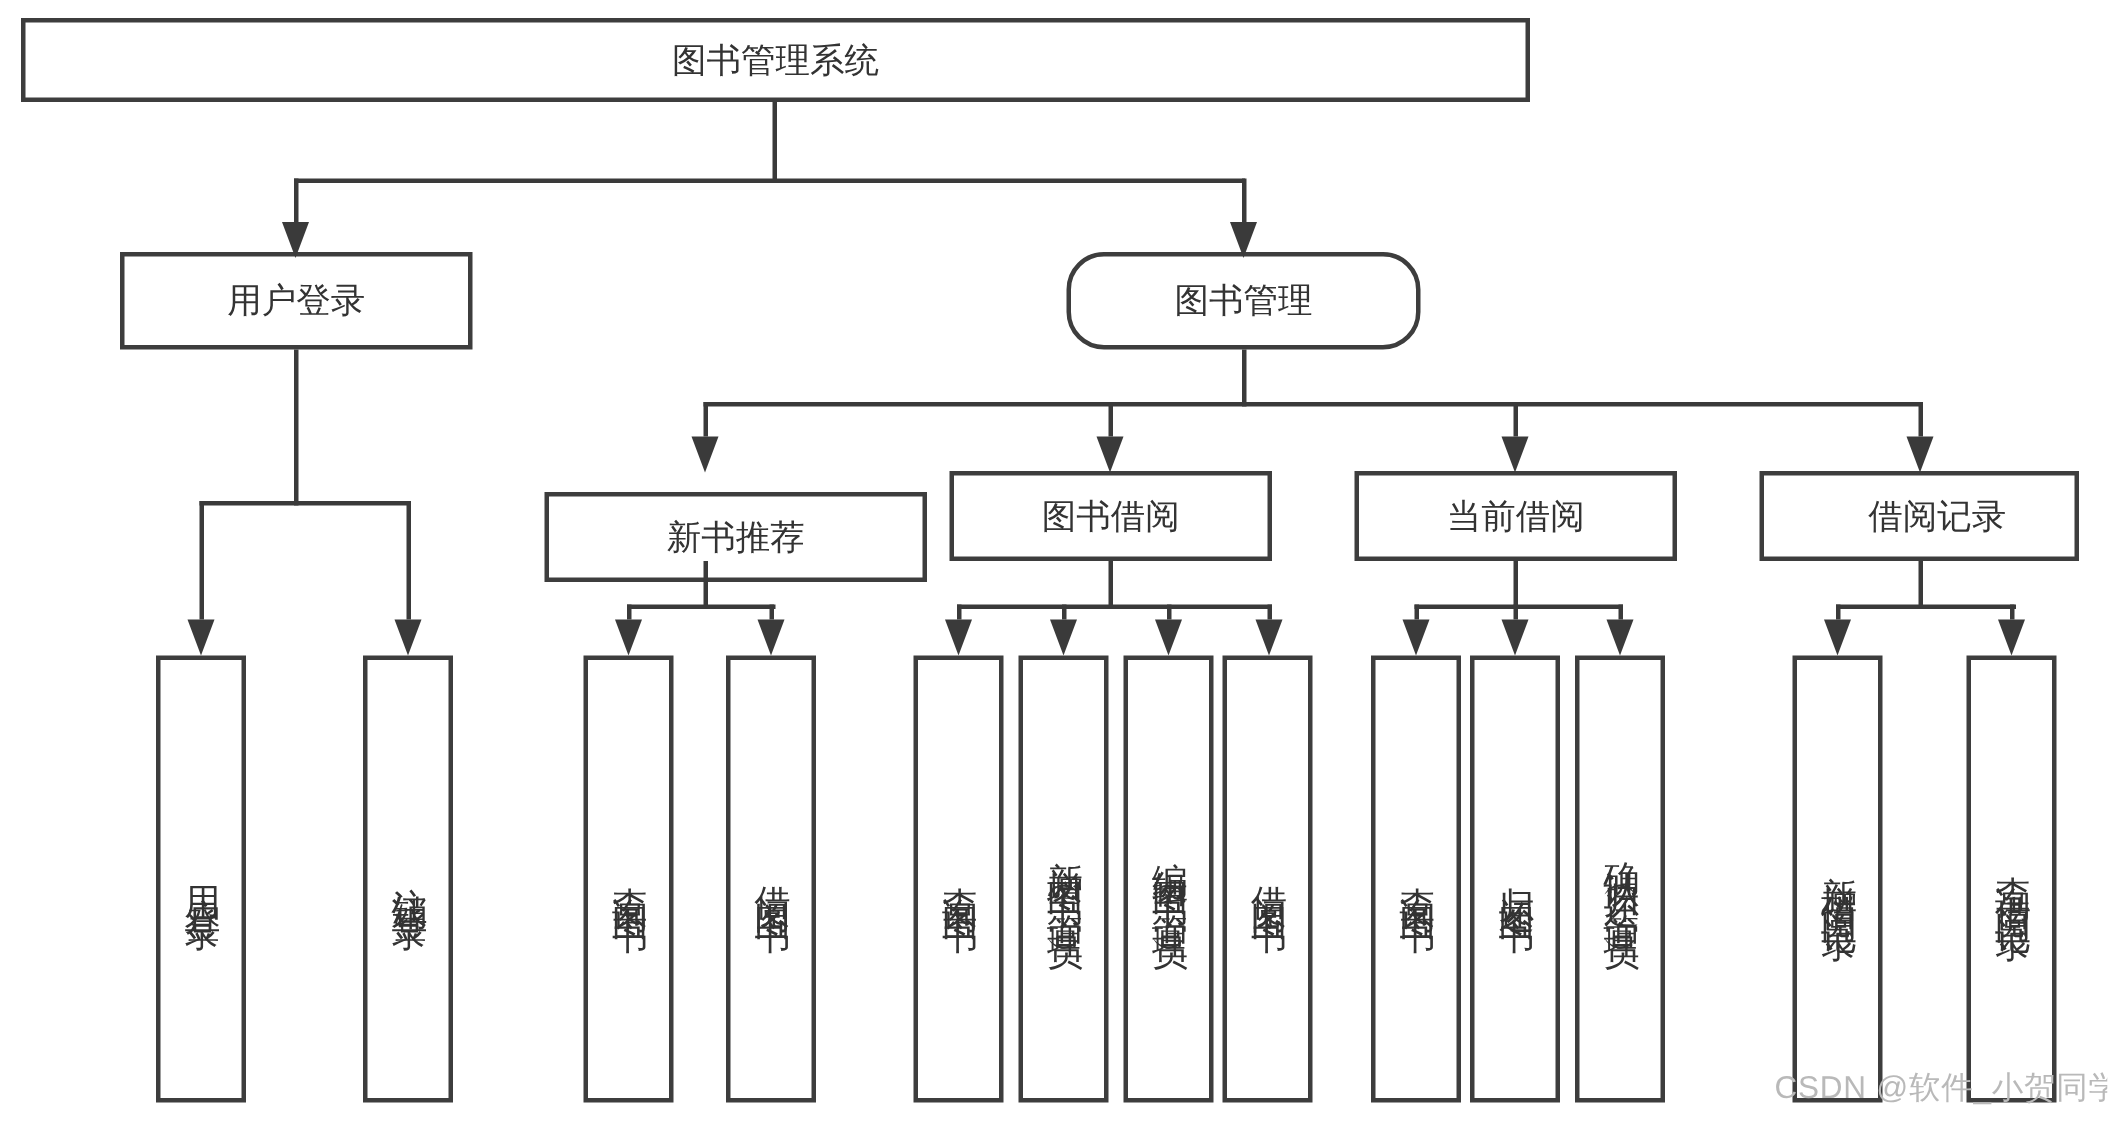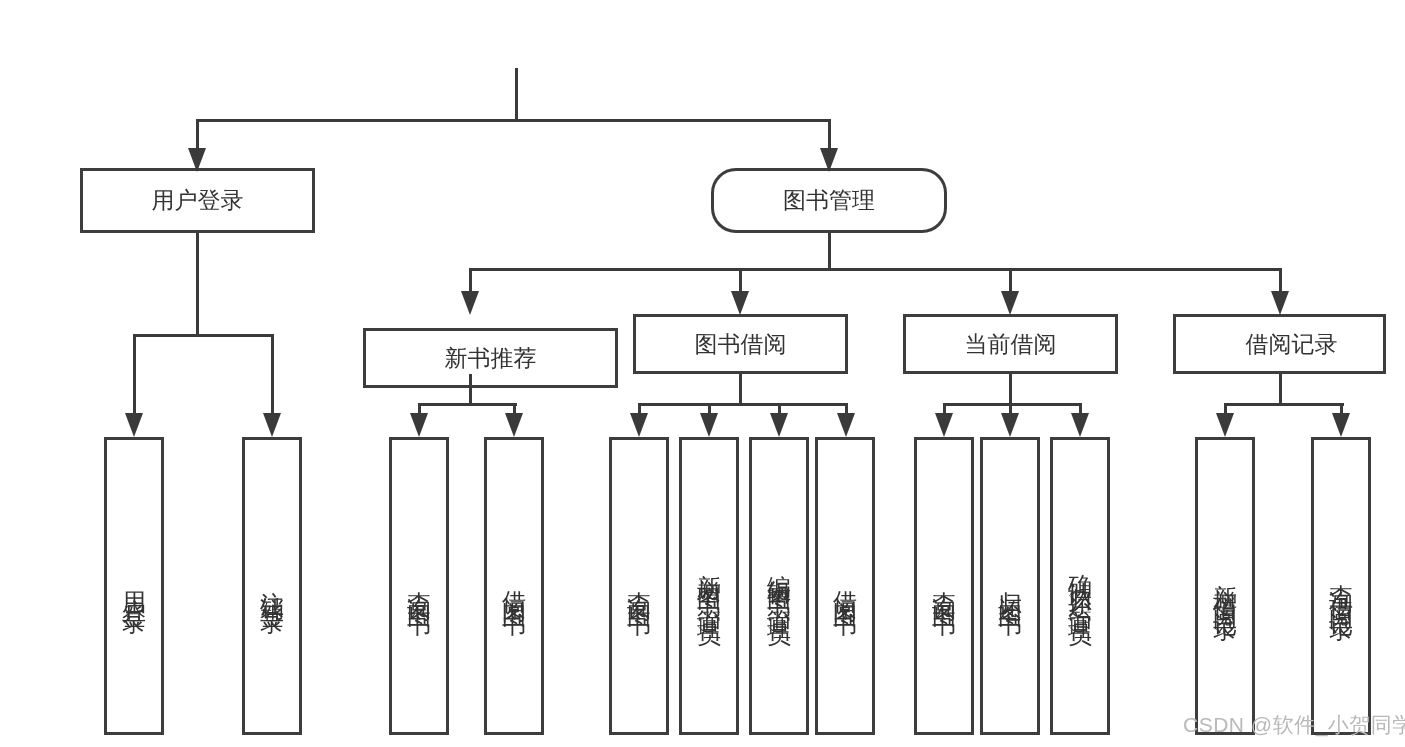--- a/index.html
+++ b/index.html
@@ -27,20 +27,23 @@
   .watermark {
     position:absolute; left:1183px; top:711px; z-index:5;
     font-size:21px; color:#b9b9b9; white-space:nowrap; letter-spacing:0.5px;
   }
 </style>
 </head>
 <body>
 
 <div class="stage">
 
+  <div class="box" style="left:14px; top:12px; width:1006px; height:56px;">
+    <span>图书管理系统</span>
+  </div>
 
   <div class="box" style="left:80px; top:168px; width:235px; height:65px;">
     <span>用户登录</span>
   </div>
   <div class="box" style="left:711px; top:168px; width:236px; height:65px;border-radius:25px;">
     <span>图书管理</span>
   </div>
 
   <div class="box" style="left:363px; top:328px; width:255px; height:60px;">
     <span>新书推荐</span>

